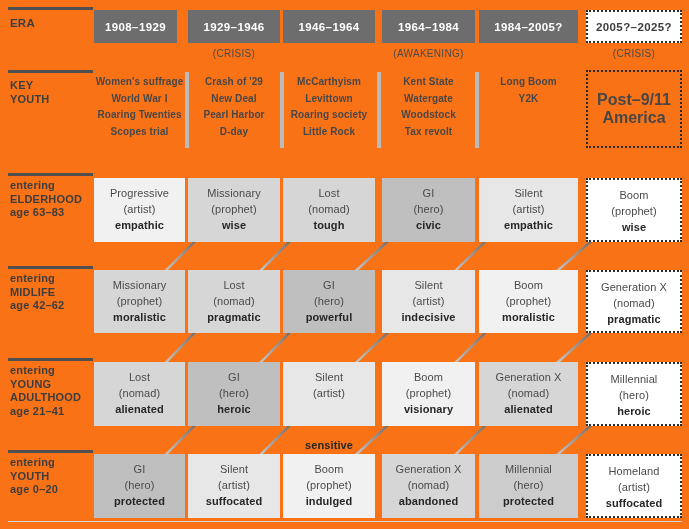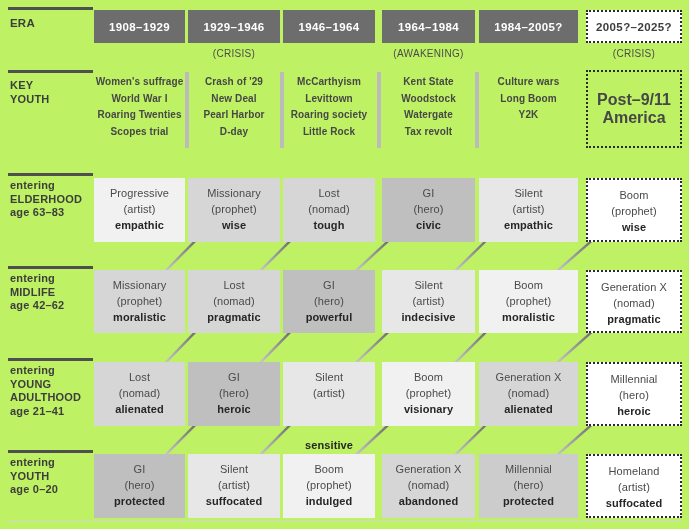--- a/index.html
+++ b/index.html
@@ -1,17 +1,17 @@
 <!DOCTYPE html>
 <html style="--era-bg: #6d6d6d; --era-text: #ffffff; --text: #3d3d3d; --trait-text: #262626; --rule: #4f4f4f; --divider: #bbbbbb; --dotted-border: #2b2b2b; --arrow-tail: #d8d8d8; --arrow-head: #4f4f4f;"><head>
 <meta charset="utf-8">
 <style>
   html,body { margin:0; padding:0; background:#ffffff; }
   .stage {
-    position:relative; width:689px; height:529px; background:#bef264;
+    position:relative; width:689px; height:529px; background:#f97316;
     font-family:"Liberation Sans", sans-serif; overflow:hidden;
     -webkit-font-smoothing:antialiased;
   }
   .rule { position:absolute; height:3px; background:var(--rule,#4f4f4f); }
   .lbl {
     position:absolute; font-weight:bold; font-size:11px; line-height:13.5px;
     color:var(--text,#3d3d3d); white-space:pre-line; letter-spacing:0.2px;
   }
   .era-lbl { top:17px; left:10px; font-size:11.5px; }
   .key-lbl { top:79px; left:10px; }
@@ -173,21 +173,21 @@
         <line x1="550.28" y1="461" x2="596.4738859156178" y2="420.584649329225" stroke="url(#ag14)" stroke-width="2.4"></line>
         <polygon points="604,414 593.6424867040511,417.34842027294064 599.3052851271844,423.82087838550933" fill="#4f4f4f"></polygon>
       </g>
     </svg>
 <div class="rule" style="left: 8px; top: 7px; width: 85px;"></div>
     <div class="rule" style="left: 8px; top: 70px; width: 85px;"></div>
     <div class="rule" style="left: 8px; top: 173px; width: 85px;"></div>
     <div class="rule" style="left: 8px; top: 266px; width: 85px;"></div>
     <div class="rule" style="left: 8px; top: 358px; width: 85px;"></div>
     <div class="rule" style="left: 8px; top: 450px; width: 85px;"></div>
-    <div class="era-box" style="left: 94px; top: 10px; width: 91px; height: 33px;">1908–1929</div>
+    <div class="era-box" style="left: 94px; top: 10px; width: 83px; height: 33px;">1908–1929</div>
     <div class="events" style="left: 88px; top: 74px; width: 103px;">
       <div>Women's suffrage</div>
       <div>World War I</div>
       <div>Roaring Twenties</div>
       <div>Scopes trial</div>
     </div>
     <div class="vdiv" style="left: 184.5px; top: 72px; height: 76px;"></div>
     <div class="era-box" style="left: 188px; top: 10px; width: 92px; height: 33px;">1929–1946</div>
     <div class="turning" style="left: 182px; top: 48px; width: 104px;">(CRISIS)</div>
     <div class="events" style="left: 182px; top: 74px; width: 104px;">
@@ -202,28 +202,27 @@
       <div>McCarthyism</div>
       <div>Levittown</div>
       <div>Roaring society</div>
       <div>Little Rock</div>
     </div>
     <div class="vdiv" style="left: 376.5px; top: 72px; height: 76px;"></div>
     <div class="era-box" style="left: 382px; top: 10px; width: 93px; height: 33px;">1964–1984</div>
     <div class="turning" style="left: 376px; top: 48px; width: 105px;">(AWAKENING)</div>
     <div class="events" style="left: 376px; top: 74px; width: 105px;">
       <div>Kent State</div>
+      <div>Watergate</div>
       <div>Woodstock</div>
-      <div>Watergate</div>
       <div>Tax revolt</div>
     </div>
     <div class="vdiv" style="left: 475px; top: 72px; height: 76px;"></div>
     <div class="era-box" style="left: 479px; top: 10px; width: 99px; height: 33px;">1984–2005?</div>
     <div class="events" style="left: 473px; top: 74px; width: 111px;">
-      <div>Culture wars</div>
       <div>Long Boom</div>
       <div>Y2K</div>
     </div>
     <div class="era-box future" style="left: 586px; top: 10px; width: 96px; height: 33px;">2005?–2025?</div>
     <div class="turning" style="left: 580px; top: 48px; width: 108px;">(CRISIS)</div>
     <div class="events-box" style="left: 586px; top: 70px; width: 96px; height: 78px;">Post–9/11 America</div>
     <div class="lbl" style="left: 10px; top: 179px; width: 85px;">entering
 ELDERHOOD
 age 63–83</div>
     <div class="cell" style="left: 94px; top: 178px; width: 91px; height: 64px; background: rgb(241, 241, 241);">

